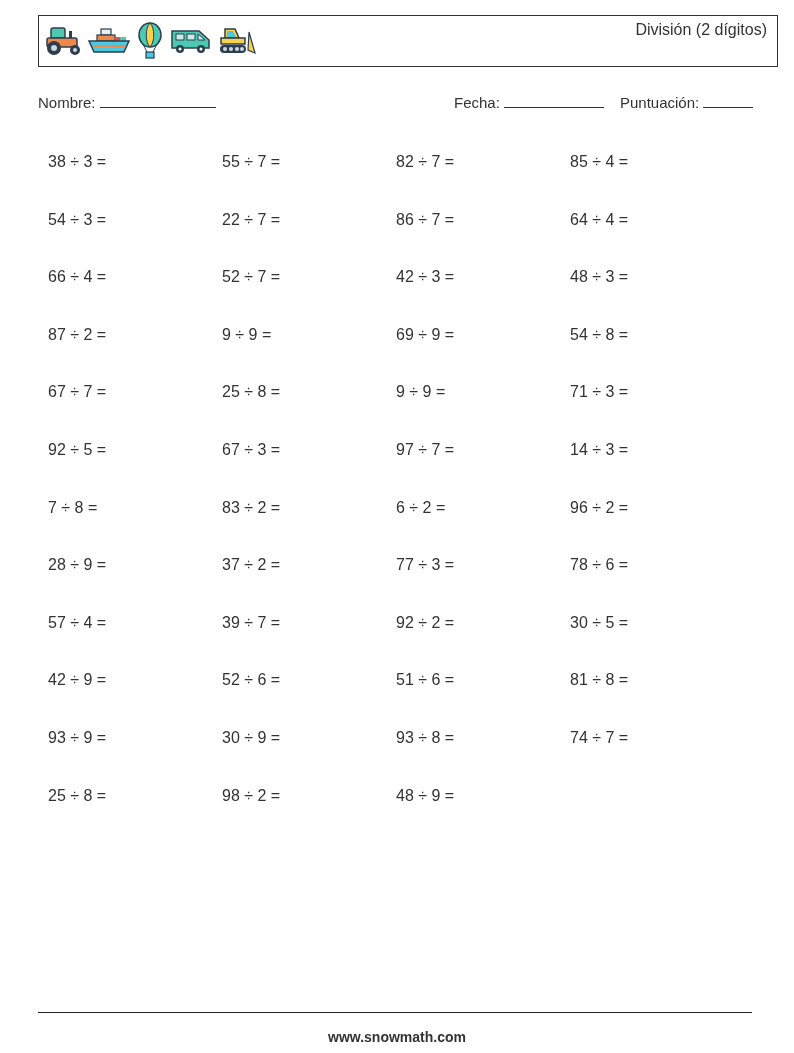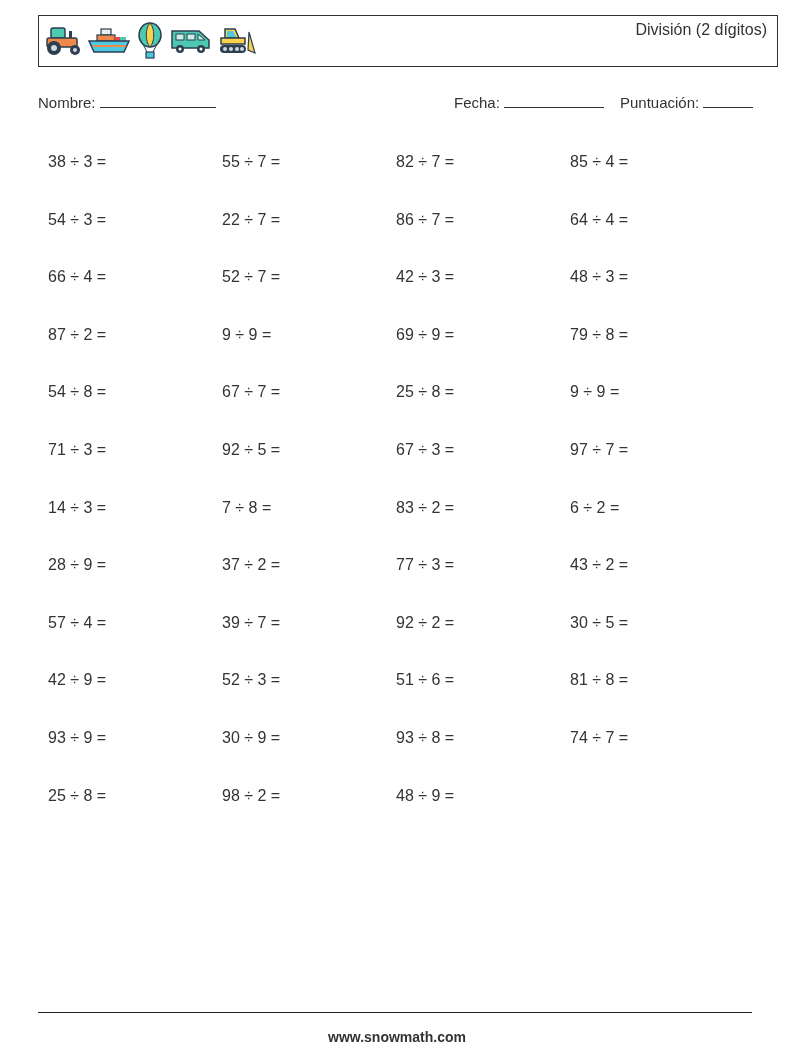--- a/index.html
+++ b/index.html
@@ -115,43 +115,43 @@
   <div class="problem">22 ÷ 7 =</div>
   <div class="problem">86 ÷ 7 =</div>
   <div class="problem">64 ÷ 4 =</div>
   <div class="problem">66 ÷ 4 =</div>
   <div class="problem">52 ÷ 7 =</div>
   <div class="problem">42 ÷ 3 =</div>
   <div class="problem">48 ÷ 3 =</div>
   <div class="problem">87 ÷ 2 =</div>
   <div class="problem">9 ÷ 9 =</div>
   <div class="problem">69 ÷ 9 =</div>
-  <div class="problem">79 ÷ 8 =</div>
   <div class="problem">54 ÷ 8 =</div>
   <div class="problem">67 ÷ 7 =</div>
   <div class="problem">25 ÷ 8 =</div>
   <div class="problem">9 ÷ 9 =</div>
   <div class="problem">71 ÷ 3 =</div>
   <div class="problem">92 ÷ 5 =</div>
   <div class="problem">67 ÷ 3 =</div>
   <div class="problem">97 ÷ 7 =</div>
   <div class="problem">14 ÷ 3 =</div>
   <div class="problem">7 ÷ 8 =</div>
   <div class="problem">83 ÷ 2 =</div>
   <div class="problem">6 ÷ 2 =</div>
+  <div class="problem">96 ÷ 2 =</div>
   <div class="problem">28 ÷ 9 =</div>
   <div class="problem">37 ÷ 2 =</div>
   <div class="problem">77 ÷ 3 =</div>
-  <div class="problem">43 ÷ 2 =</div>
+  <div class="problem">78 ÷ 6 =</div>
   <div class="problem">57 ÷ 4 =</div>
   <div class="problem">39 ÷ 7 =</div>
   <div class="problem">92 ÷ 2 =</div>
   <div class="problem">30 ÷ 5 =</div>
   <div class="problem">42 ÷ 9 =</div>
-  <div class="problem">52 ÷ 3 =</div>
+  <div class="problem">52 ÷ 6 =</div>
   <div class="problem">51 ÷ 6 =</div>
   <div class="problem">81 ÷ 8 =</div>
   <div class="problem">93 ÷ 9 =</div>
   <div class="problem">30 ÷ 9 =</div>
   <div class="problem">93 ÷ 8 =</div>
   <div class="problem">74 ÷ 7 =</div>
   <div class="problem">25 ÷ 8 =</div>
   <div class="problem">98 ÷ 2 =</div>
   <div class="problem">48 ÷ 9 =</div>
 </div>

